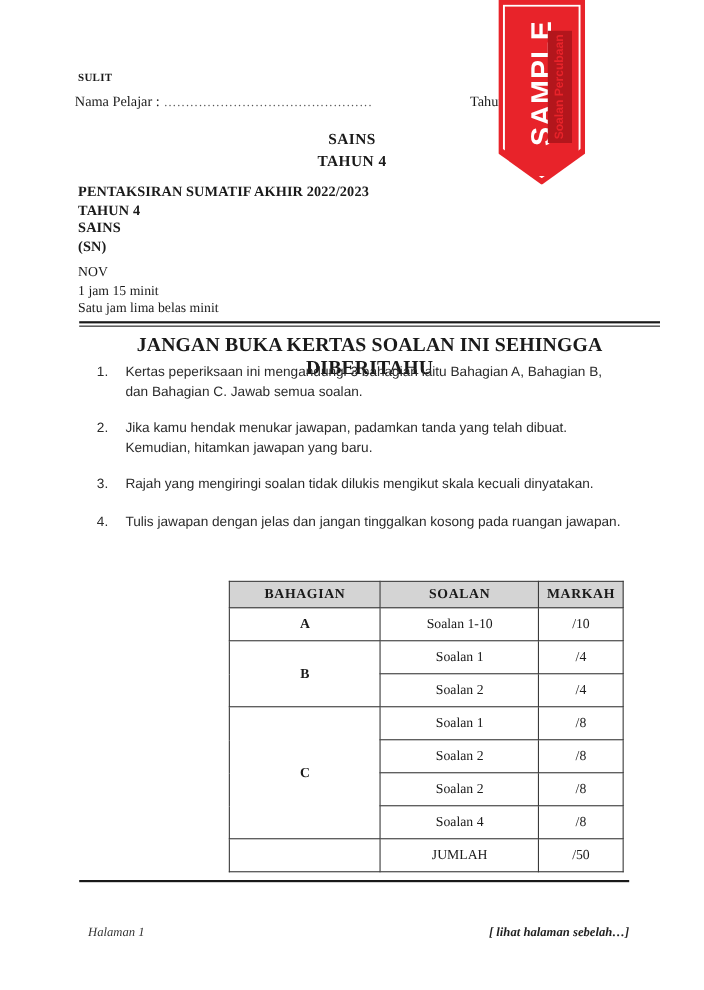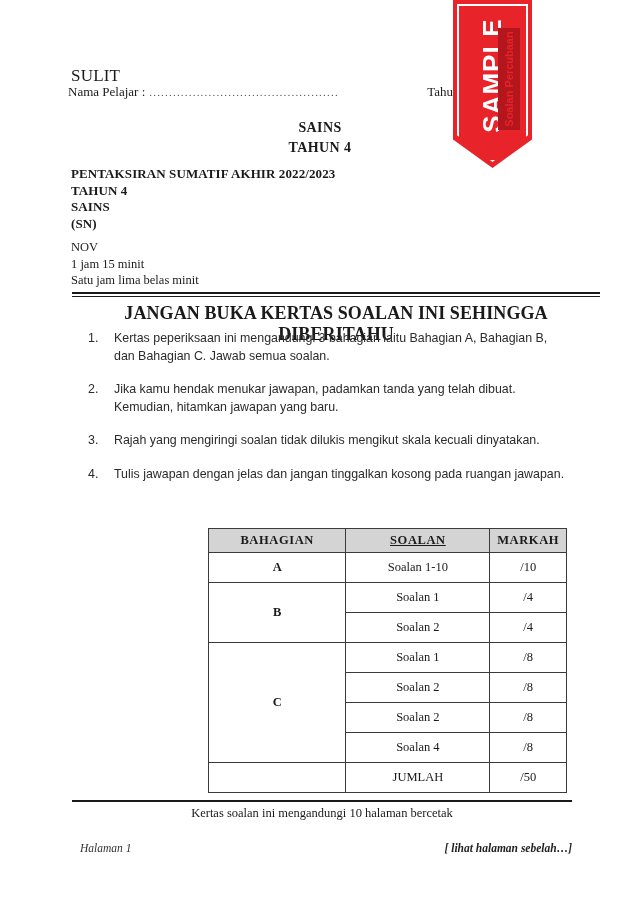--- a/index.html
+++ b/index.html
@@ -87,22 +87,22 @@
     font-family: "Liberation Sans", sans-serif;
     font-weight: 700;
     font-size: 11px;
   }
 
   
   .hdr-sulit {
     position: absolute;
     left: 71px;
     top: 66px;
-    font-weight: 400;
-    font-size: 17px;
+    font-weight: 700;
+    font-size: 10px;
     letter-spacing: 0.2px;
   }
   .hdr-namerow {
     position: absolute;
     left: 68px;
     top: 84px;
     width: 500px;
     font-size: 13px;
     display: flex;
     align-items: baseline;
@@ -221,21 +221,21 @@
     margin-left: 44px;
   }
   .marks-table thead th {
     background: #d4d4d4;
     font-weight: 700;
     letter-spacing: 0.6px;
     font-size: 12.5px;
     height: 23px;
   }
   .col-bahagian { width: 138px; }
-  .col-soalan   { width: 145px; text-decoration: underline; }
+  .col-soalan   { width: 145px; }
   .col-markah   { width: 76px;  }
   .cell-bold { font-weight: 700; }
 
   
   .foot-center {
     position: absolute;
     left: 72px;
     top: 806px;
     width: 500px;
     text-align: center;
@@ -365,17 +365,16 @@
       </tr>
       <tr>
         <td></td>
         <td>JUMLAH</td>
         <td>/50</td>
       </tr>
     </tbody>
   </table>
 
   <div class="rule-footer"></div>
-  <div class="foot-center">Kertas soalan ini mengandungi 10 halaman bercetak</div>
   <div class="foot-left">Halaman 1</div>
   <div class="foot-right">[ lihat halaman sebelah…]</div>
 
 </div>
 
 </body></html>

